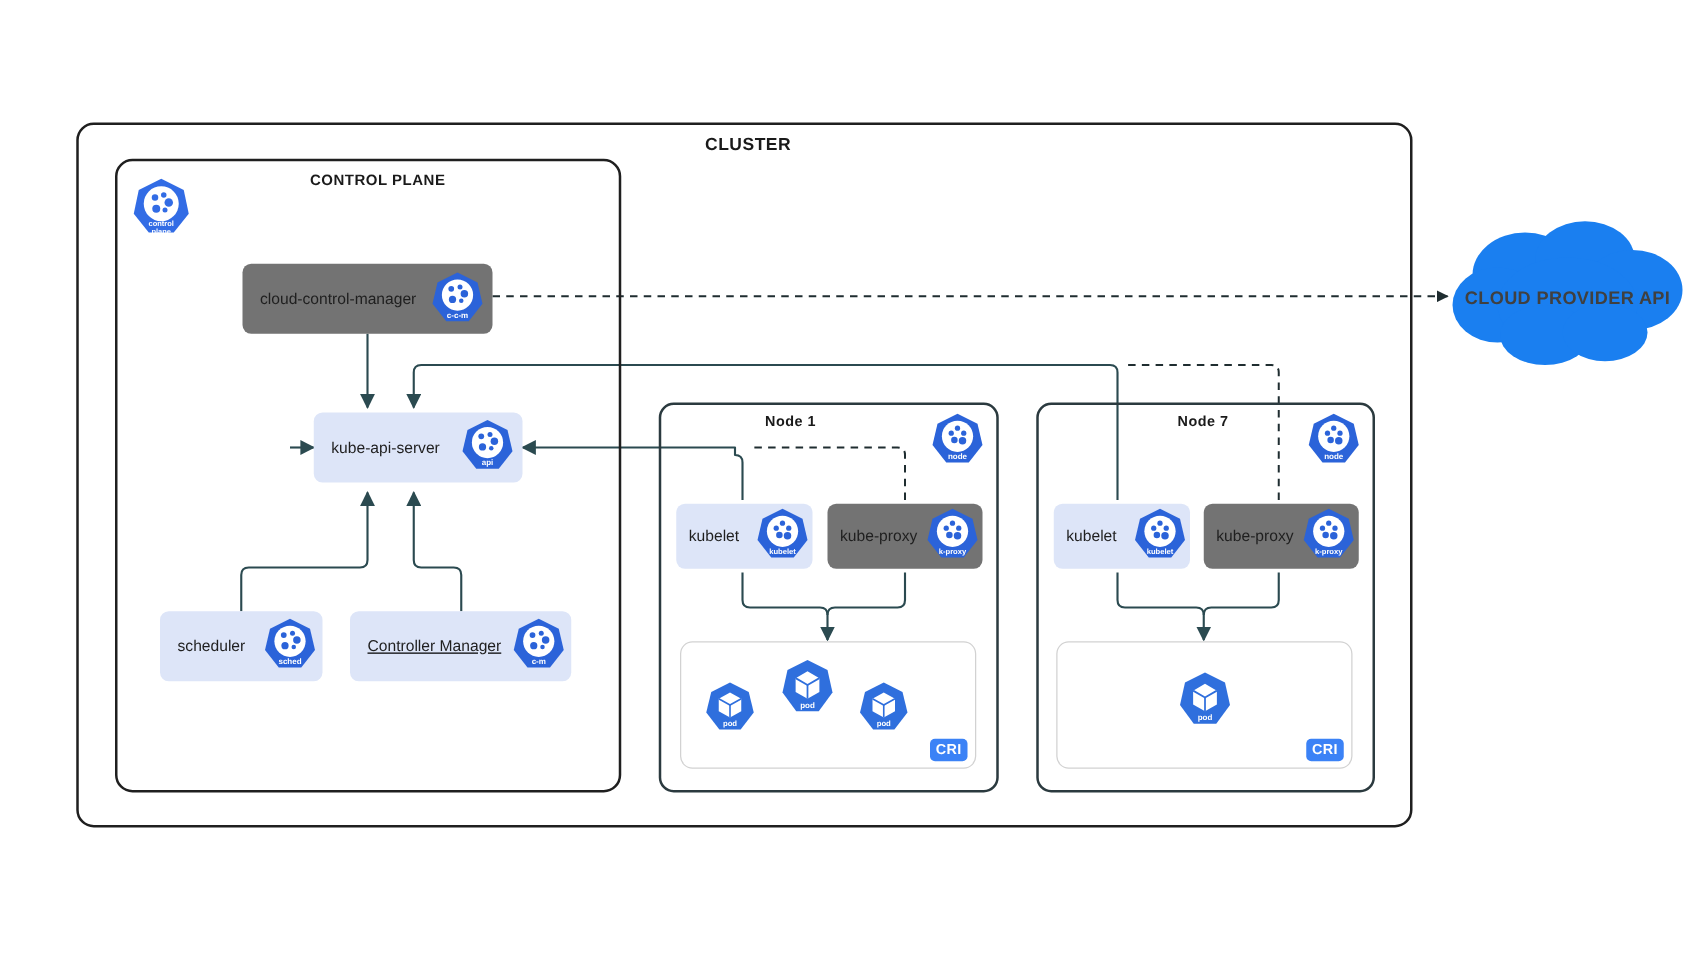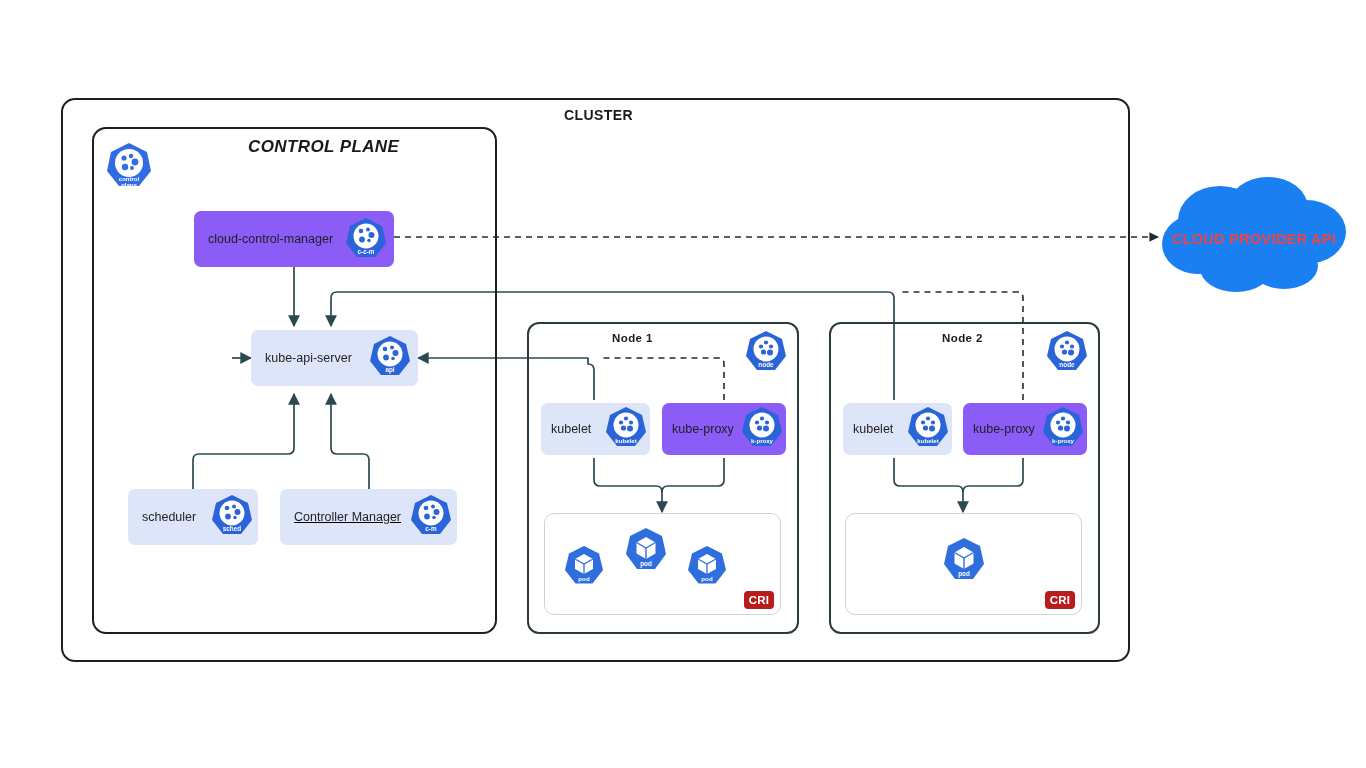--- a/index.html
+++ b/index.html
@@ -20,46 +20,46 @@
     border:2px solid #2b3a3f;border-radius:12px;background:transparent;
   }
   .cri-outline{
     border:1.5px solid #d2d2d2;border-radius:10px;background:transparent;
   }
   .title{
     position:absolute;font-weight:bold;color:#1a1a1a;letter-spacing:.4px;
     white-space:nowrap;
   }
   .title-cluster{font-size:14px;}
-  .title-cp{font-size:17px;font-style:italic;}
+  .title-cp{font-size:12px;}
   .title-node{font-size:11.5px;font-weight:bold;}
 
   
   .pill{
     position:absolute;box-sizing:border-box;border-radius:7px;
     display:flex;align-items:center;justify-content:flex-start;
     padding:0 8px 0 14px;
   }
   .pill .plabel{
     font-size:12.5px;color:#1f1f1f;white-space:nowrap;line-height:1;
   }
   .pill .picon{position:absolute;}
   .pill-lav{background:#dde5f8;}
-  .pill-cyan{background:#8b5cf6;}
+  .pill-cyan{background:#737373;}
 
   
   .cri-badge{
-    position:absolute;background:#b91c1c;color:#ffffff;border-radius:4px;
+    position:absolute;background:#3b82f6;color:#ffffff;border-radius:4px;
     font-size:11.5px;font-weight:bold;letter-spacing:.3px;
     display:flex;align-items:center;justify-content:center;
   }
 
   
   .cloud-label{
-    position:absolute;color:#ef4444;font-weight:bold;font-size:14.5px;
+    position:absolute;color:#404040;font-weight:bold;font-size:14.5px;
     letter-spacing:.3px;white-space:nowrap;text-align:center;
   }
   .k8s-ico{position:absolute;}
   .k8s-ico svg{display:block;}
 </style>
 </head>
 <body>
 
 <div id="stage">
 
@@ -288,21 +288,21 @@
         <path d="M12 14 L21 19 L30 14"></path>
           <path d="M21 19 L21 29"></path>
       </g>
       <text x="21" y="36" font-size="6.2" fill="#ffffff" text-anchor="middle" font-family="Liberation Sans, sans-serif" font-weight="bold">pod</text>
     </svg>
   </div>
 
   <div class="cri-badge" style="left:744px;top:591px;width:30px;height:18px;">CRI</div>
 
   <div class="box node-outline" style="left:829px;top:322px;width:271px;height:312px;"></div>
-  <div class="title title-node" style="left:942px;top:332px;">Node 2</div>
+  <div class="title title-node" style="left:942px;top:332px;">Node 7</div>
   <div class="k8s-ico" style="left:1045px;top:330px;width:44px;height:46px;">
     <svg viewBox="0 0 44 46" width="44" height="46">
       <polygon points="22,1 38,9 42,26 31,40 13,40 2,26 6,9" fill="#2b63d9"></polygon>
       <circle cx="22" cy="19" r="12.5" fill="#ffffff"></circle>
       <g fill="#2b63d9">
         <circle cx="22" cy="12.5" r="2.1"></circle>
           <circle cx="17" cy="16.5" r="2.1"></circle>
         <circle cx="27" cy="16.5" r="2.1"></circle>
           <circle cx="19.5" cy="22" r="2.6"></circle>
         <circle cx="26" cy="22.5" r="3"></circle>

